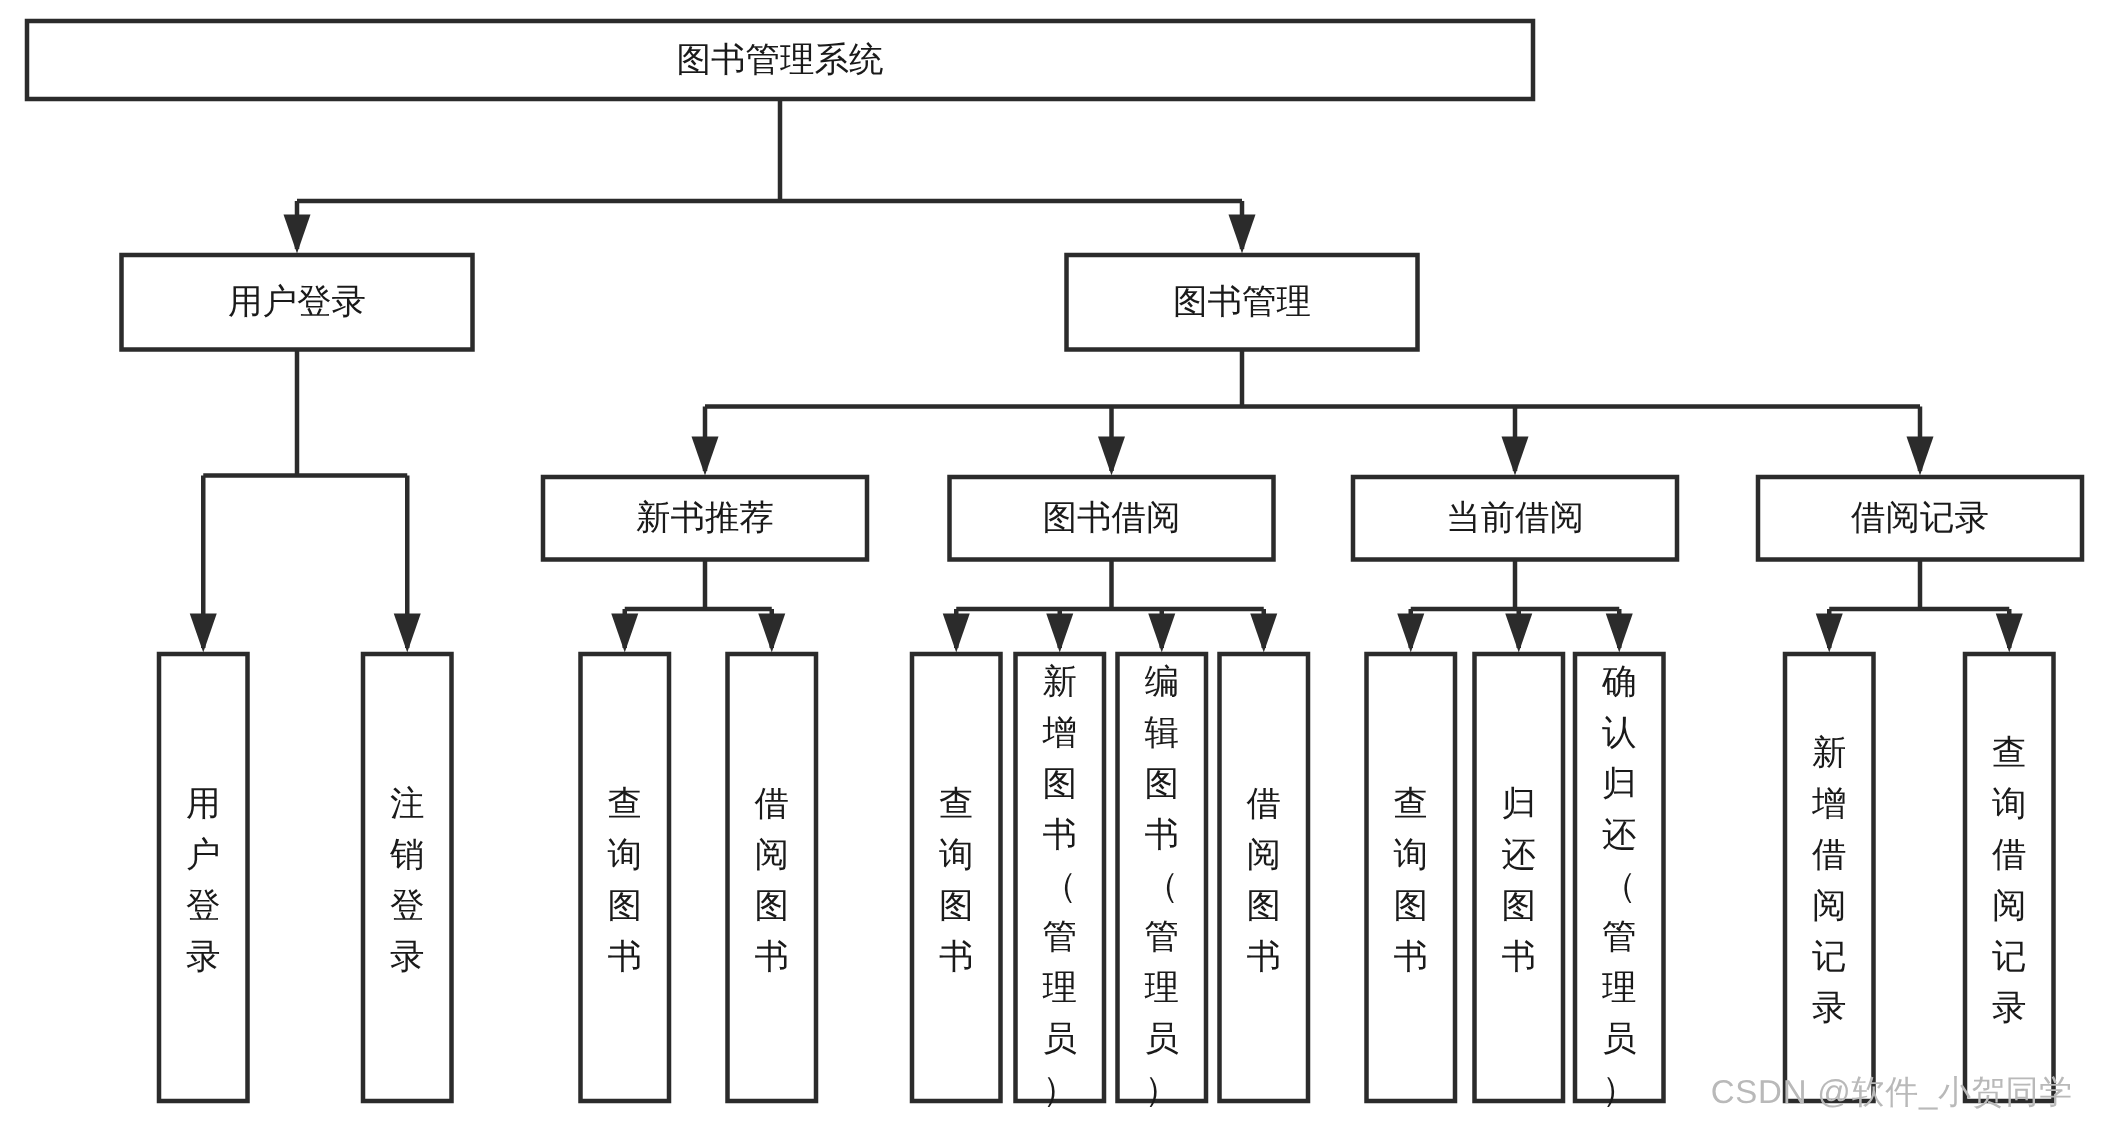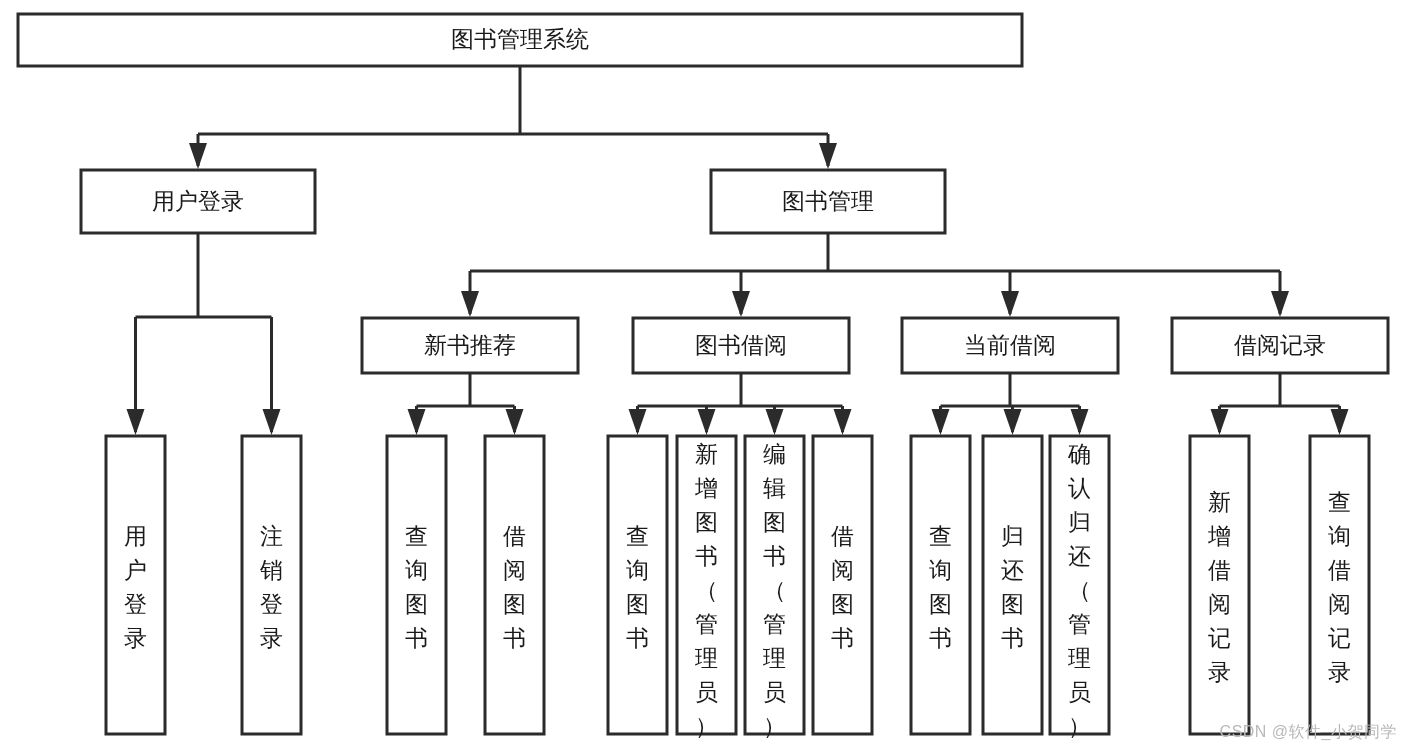--- a/index.html
+++ b/index.html
@@ -50,24 +50,24 @@
     dominant-baseline: middle;
   }
   .node-label-v {
     font-family: "Liberation Sans", "DejaVu Sans", sans-serif;
     font-size: 23px;
     fill: #1a1a1a;
     text-anchor: middle;
   }
   .watermark {
     position: absolute;
-    right: 8px;
+    right: 23px;
     bottom: 4px;
     font-family: "Liberation Sans", "DejaVu Sans", sans-serif;
-    font-size: 16px;
+    font-size: 22px;
     color: #b9b9b9;
     letter-spacing: 0.5px;
     white-space: nowrap;
     pointer-events: none;
   }
 </style>
 </head>
 <body>
 
 <div id="diagram-root">

